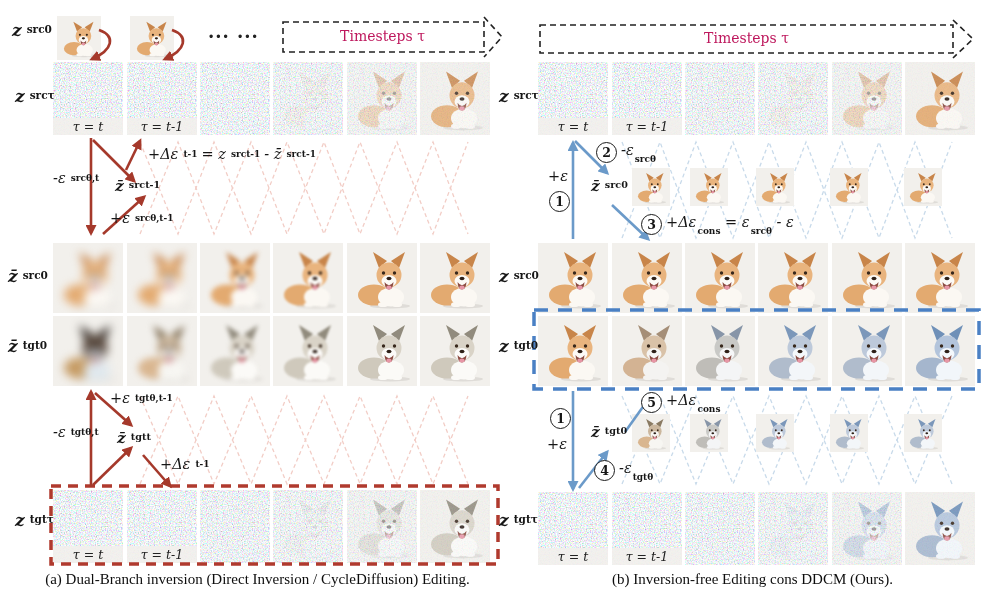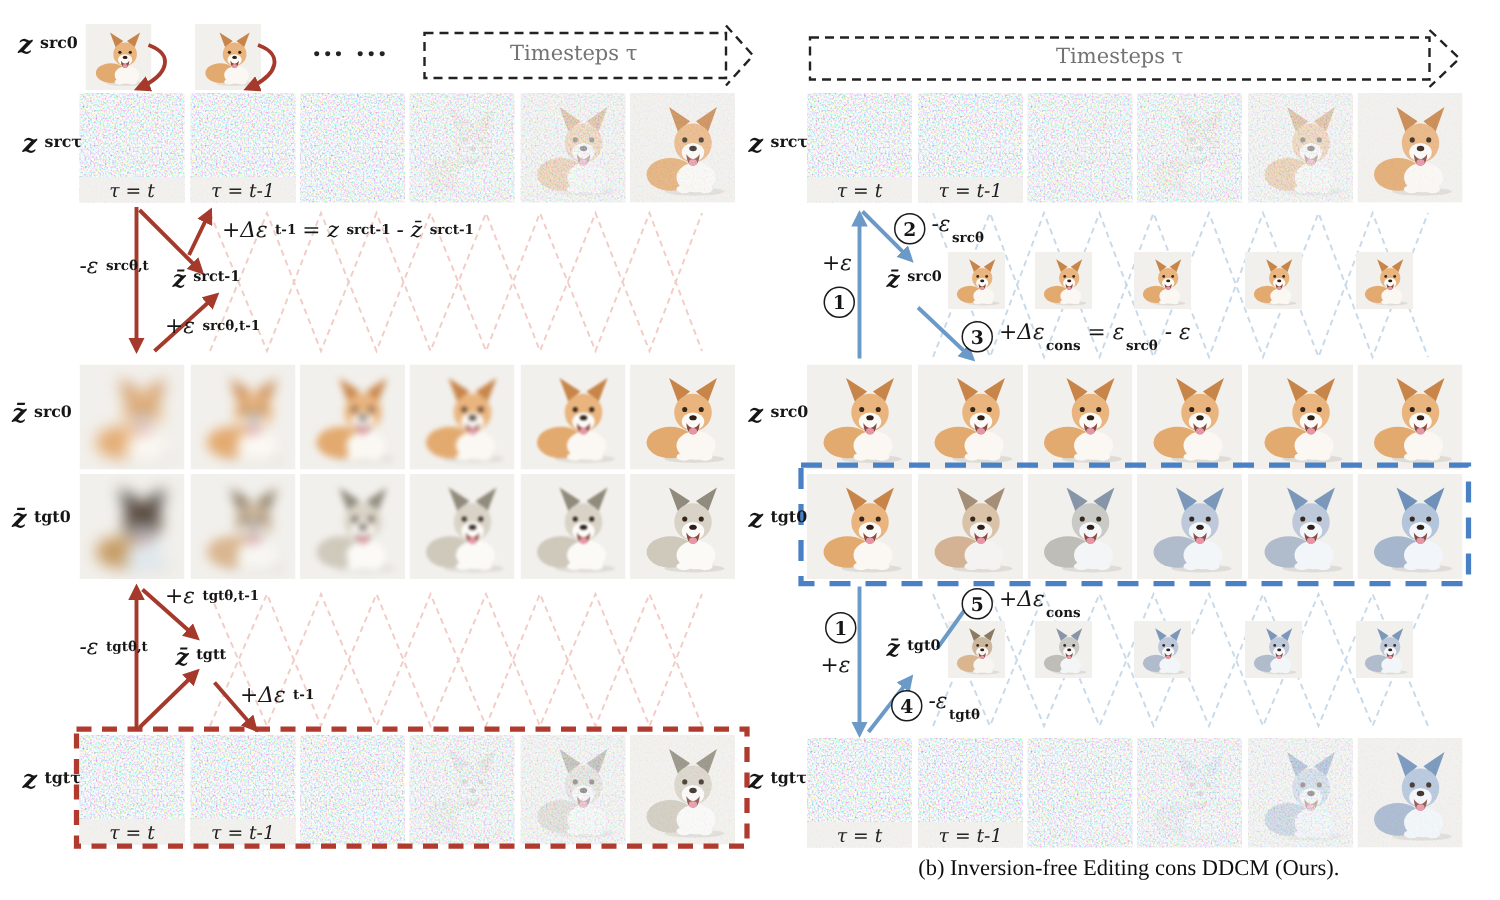--- a/index.html
+++ b/index.html
@@ -13,21 +13,21 @@
   .tau{position:absolute;left:0;right:0;bottom:0;height:17px;
        background:rgba(242,240,236,.9);display:flex;align-items:center;justify-content:center;
        font:italic 12.5px "DejaVu Serif",serif;color:#222;}
   .lbl{position:absolute;z-index:4;white-space:nowrap;color:#161616;
        display:flex;align-items:center;gap:4px;}
   .rlabel{font:italic 700 17px "DejaVu Serif",serif;}
   .elabel{font:italic 400 14.5px "DejaVu Serif",serif;}
   .bold{font-weight:700;font-size:15.5px;}
   .caption{font:400 15px "Liberation Serif","DejaVu Serif",serif;font-style:normal;
            justify-content:center;text-align:center;color:#0d0d0d;}
-  .tsteps{font:400 14px "DejaVu Serif",serif;font-style:normal;justify-content:center;color:#737373;}
+  .tsteps{font:400 14px "DejaVu Serif",serif;font-style:normal;justify-content:center;color:#be185d;}
   .dots{font:700 18px "DejaVu Serif",serif;font-style:normal;letter-spacing:1px;color:#222;}
   .ss{display:inline-flex;align-items:flex-end;
       vertical-align:-0.5em;line-height:0.9;margin-left:1px;}
   .ss .sup,.ss .sub{font-size:0.62em;font-style:normal;font-weight:600;display:block;}
   .ss .sup:empty,.ss .sub:empty{height:0.62em;}
   .circ{display:inline-flex;width:19px;height:19px;border:1.6px solid #1b1b1b;border-radius:50%;
         align-items:center;justify-content:center;font:700 12.5px "DejaVu Serif",serif;
         font-style:normal;flex:0 0 auto;background:#fff;}
   
   .pal-tan  {--body:#e3aa70;--head:#e9b47e;--ear:#c8854a;--chest:#fbf8f3;--muzzle:#fcfaf6;}
@@ -226,20 +226,21 @@
         <span class="sub">t-1</span>
       </span>
     </div>
   <div class="lbl rlabel" style="left:15px;top:510px">
       <span>z</span>
       <span class="ss">
         <span class="sup">tgt</span>
         <span class="sub">τ</span>
       </span>
     </div>
+  <div class="lbl caption" style="left:15px;top:571px;width:485px">(a) Dual-Branch inversion (Direct Inversion / CycleDiffusion) Editing.</div>
 
   <div class="lbl tsteps" style="left:540px;top:30px;width:413px">Timesteps τ</div>
   <div class="lbl rlabel" style="left:499px;top:86px">
       <span>z</span>
       <span class="ss">
         <span class="sup">src</span>
         <span class="sub">τ</span>
       </span>
     </div>
   <div class="lbl elabel" style="left:596px;top:142px">

